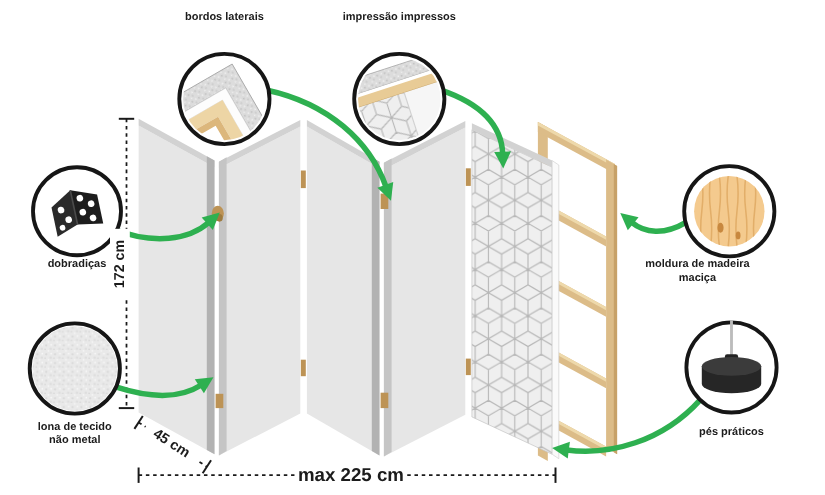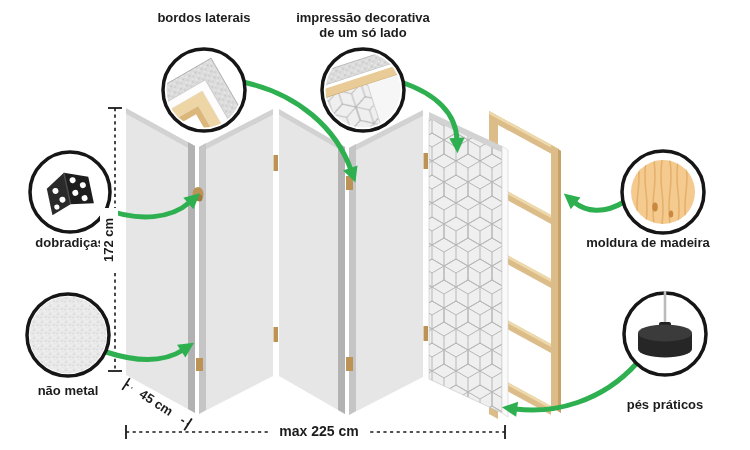--- a/index.html
+++ b/index.html
@@ -1,19 +1,19 @@
 <!DOCTYPE html>
 <html style="--accent-green: #2eb050; --wood: #dcbc88; --panel-gray: #e6e6e6; --outline-black: #1a1a1a;"><head>
 <meta charset="utf-8">
 <style>
   html,body{margin:0;padding:0;background:#ffffff;}
   .stage{position:relative;width:750px;height:450px;background:#fff;overflow:hidden;
          font-family:"Liberation Sans",sans-serif;}
   .stage svg{position:absolute;left:0;top:0;}
-  .lbl{position:absolute;font-weight:bold;font-size:13px;color:#1c1c1c;
+  .lbl{position:absolute;font-weight:bold;font-size:10px;color:#1c1c1c;
        text-align:center;line-height:1.18;z-index:3;}
   .lbl .ln{display:block;}
   .dimlbl{position:absolute;font-weight:bold;font-size:13px;color:#1c1c1c;
           background:#fff;text-align:center;z-index:3;padding:0 2px;}
   .rot90{transform:rotate(-90deg);}
   .rot33{transform:rotate(33deg);}
   
   .arrow{fill:none;stroke:var(--accent-green,#2eb050);stroke-width:5;stroke-linecap:round;}
   .ah{fill:var(--accent-green,#2eb050);}
   .panel-face{fill:var(--panel-gray,#e6e6e6);}
@@ -224,33 +224,34 @@
       <path d="M638,333 L638,349 a27,8.5 0 0 0 54,0 L692,333 Z" fill="#262626"></path>
       <ellipse cx="665" cy="333" rx="27" ry="8.5" fill="#3b3b3b"></ellipse>
     </g>
   </g>
 </svg>
 
 <div class="lbl" style="left:128px;top:10px;width:152px">
   <span class="ln">bordos laterais</span>
 </div>
 <div class="lbl" style="left:283px;top:10px;width:160px">
-  <span class="ln">impressão decorativa</span>
-  <span class="ln">de um só lado</span>
+  <span class="ln">impressão impressos</span>
 </div>
 <div class="lbl" style="left:4px;top:235px;width:132px">
   <span class="ln">dobradiças</span>
 </div>
 <div class="lbl" style="left:2px;top:383px;width:132px">
+  <span class="ln">lona de tecido</span>
   <span class="ln">não metal</span>
 </div>
-<div class="lbl" style="left:562px;top:235px;width:172px">
+<div class="lbl" style="left:548px;top:235px;width:172px">
   <span class="ln">moldura de madeira</span>
-</div>
-<div class="lbl" style="left:595px;top:397px;width:140px">
+  <span class="ln">maciça</span>
+</div>
+<div class="lbl" style="left:595px;top:387px;width:140px">
   <span class="ln">pés práticos</span>
 </div>
 
 <div class="dimlbl rot90" style="left:77px;top:231px;width:60px;height:18px;line-height:18px">172 cm</div>
 <div class="dimlbl rot33" style="left:128px;top:395px;width:52px;height:16px;line-height:16px">45 cm</div>
-<div class="dimlbl" style="left:268px;top:423px;width:98px;height:17px;line-height:17px;font-size:14px">max 225 cm</div>
+<div class="dimlbl" style="left:268px;top:423px;width:98px;height:17px;line-height:17px;font-size:17px">max 225 cm</div>
 
 </div>
 
 </body></html>

